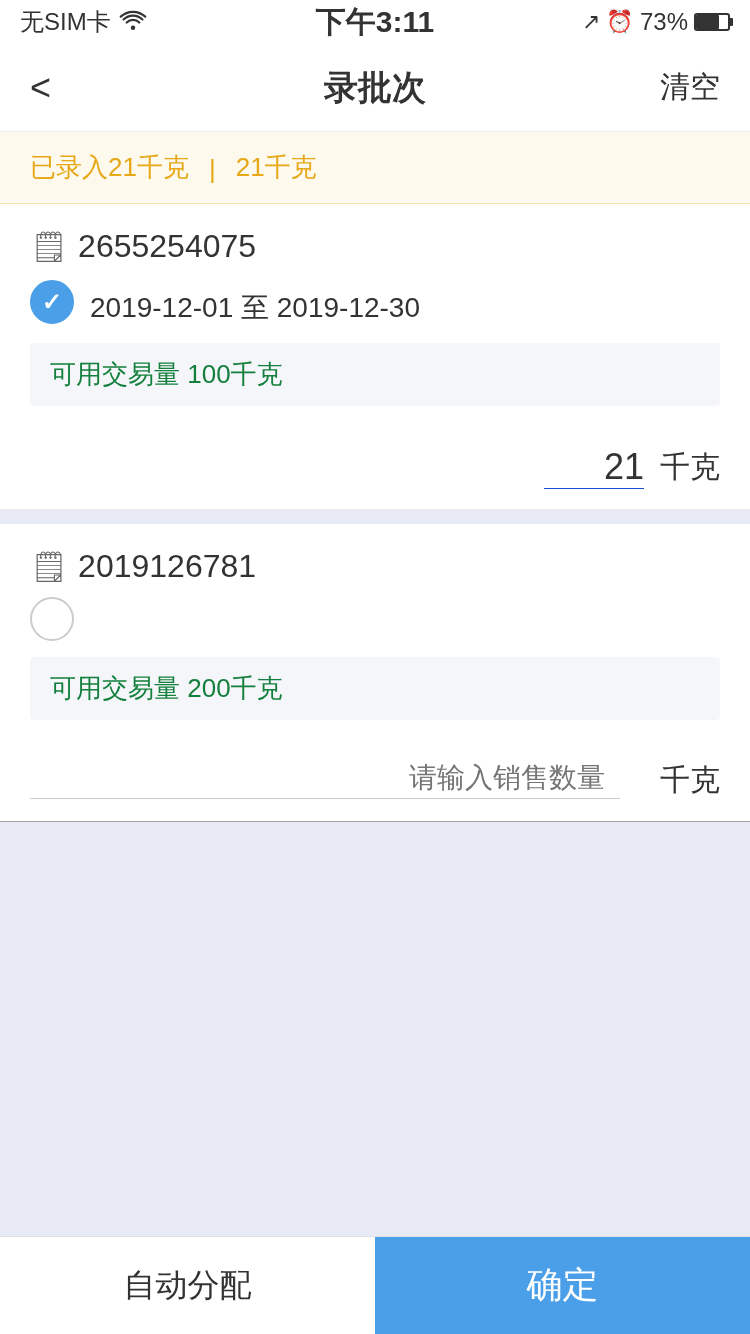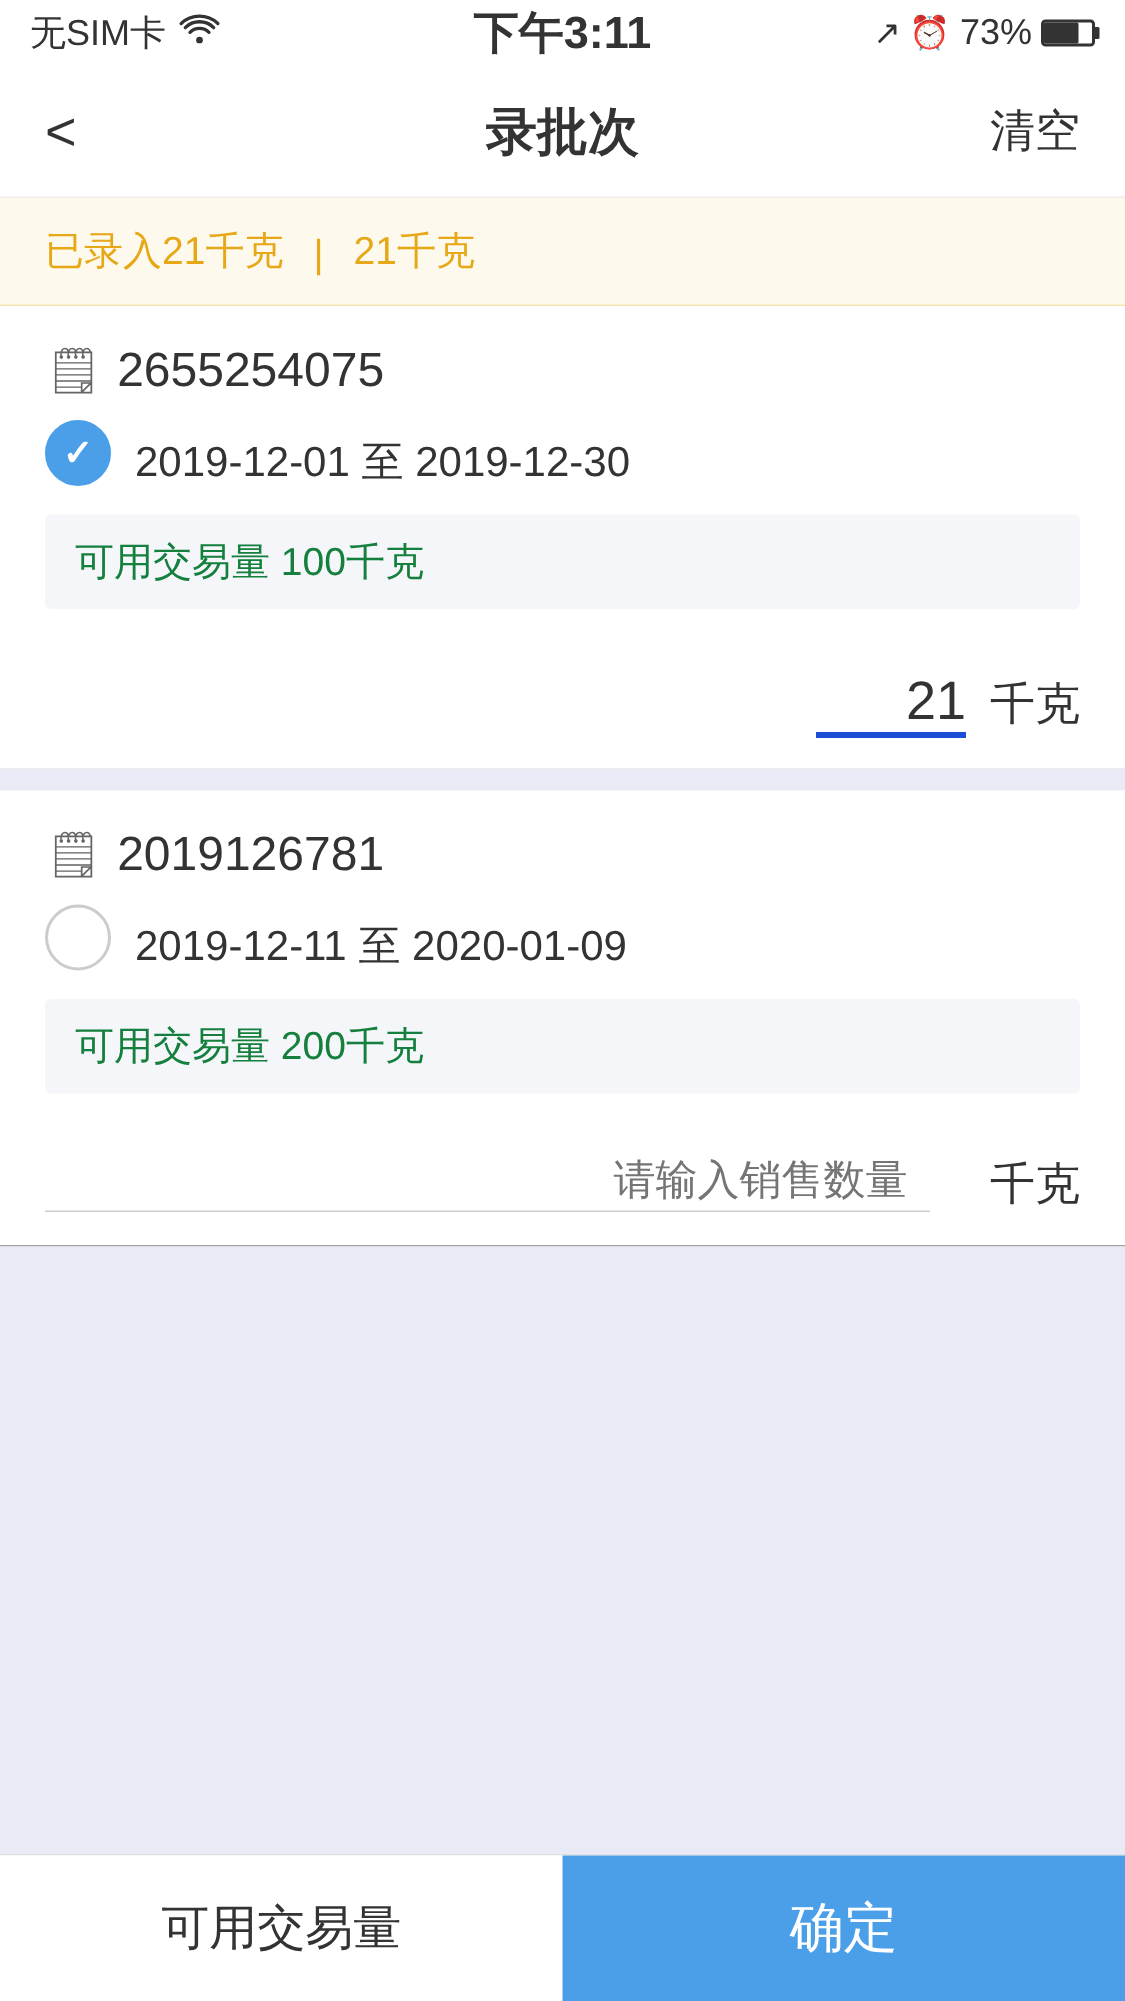--- a/index.html
+++ b/index.html
@@ -160,21 +160,21 @@
       gap: 16px;
       background: #fff;
       border-bottom: 1px solid #e8eaf0;
     }
     .quantity-value {
       font-size: 36px;
       color: #333;
       font-weight: 500;
     }
     .quantity-underline {
-      border-bottom: 4px solid #1d4ed8;
+      border-bottom: 1px solid #1d4ed8;
       min-width: 100px;
       text-align: right;
     }
     .quantity-unit {
       font-size: 30px;
       color: #333;
     }
 
     
     .batch-section-divider {
@@ -326,32 +326,31 @@
 <div class="batch-section-divider"></div>
 
 <div class="batch-item">
   <div class="batch-item-inner">
     <div class="batch-id-row">
       <span class="batch-icon">🗒</span>
       <span class="batch-id">2019126781</span>
     </div>
     <div class="batch-date-row">
       <div class="radio-circle"></div>
-      <span class="batch-date">2019-12-11 至 2020-01-09</span>
     </div>
   </div>
   <div class="batch-available">可用交易量 200千克</div>
   <div class="batch-item-pad"></div>
 
   <div class="input-row">
     <div class="input-underline">
       <input class="input-placeholder" type="number" placeholder="请输入销售数量" style="">
     </div>
     <span class="input-unit">千克</span>
   </div>
 </div>
 
 <div class="gray-area"></div>
 
 <div class="bottom-bar">
-  <button class="btn-auto">可用交易量</button>
+  <button class="btn-auto">自动分配</button>
   <button class="btn-confirm">确定</button>
 </div>
 
 </body></html>

